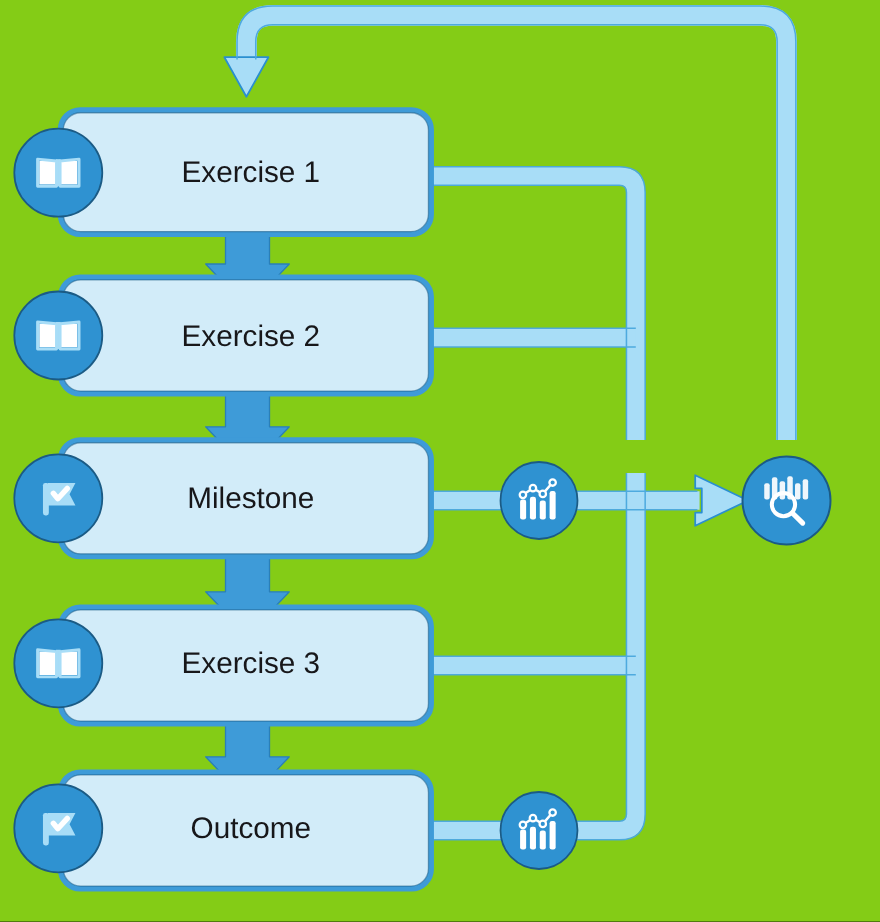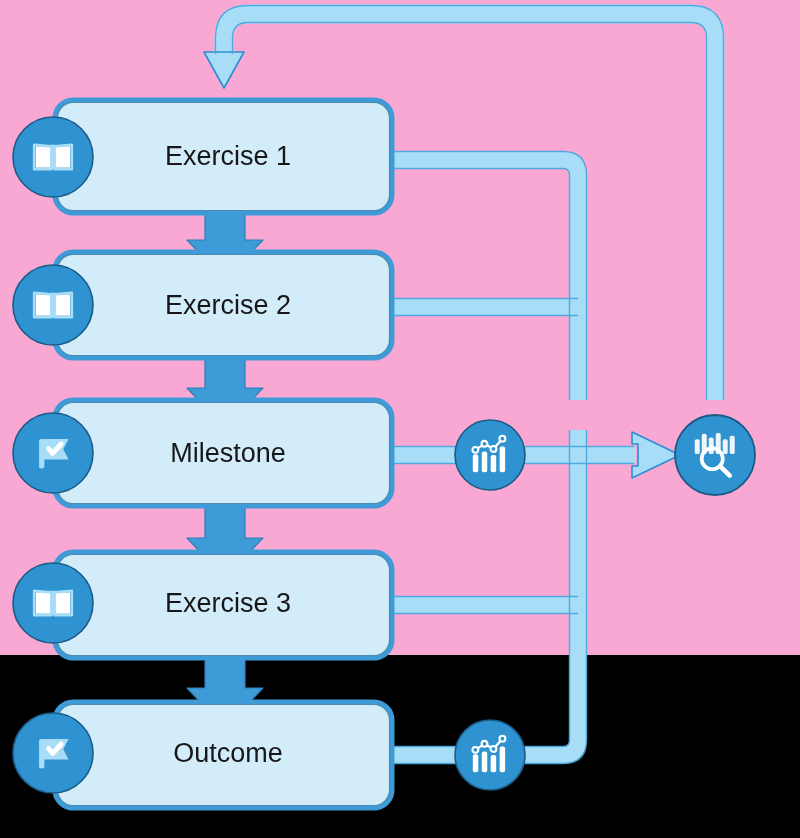--- a/index.html
+++ b/index.html
@@ -10,22 +10,22 @@
   }
   body {
     width: 800px;
     height: 838px;
     overflow: hidden;
     font-family: "Liberation Sans", sans-serif;
   }
   #diagram-root {
     position: relative;
     width: 800px;
-    height: 655px;
-    background: #f9a8d4;
+    height: 838px;
+    background: #84cc16;
   }
   svg#flow-svg {
     display: block;
     width: 800px;
     height: 838px;
   }
   .node-label {
     font-family: "Liberation Sans", sans-serif;
     font-size: 27px;
     fill: #17171a;

